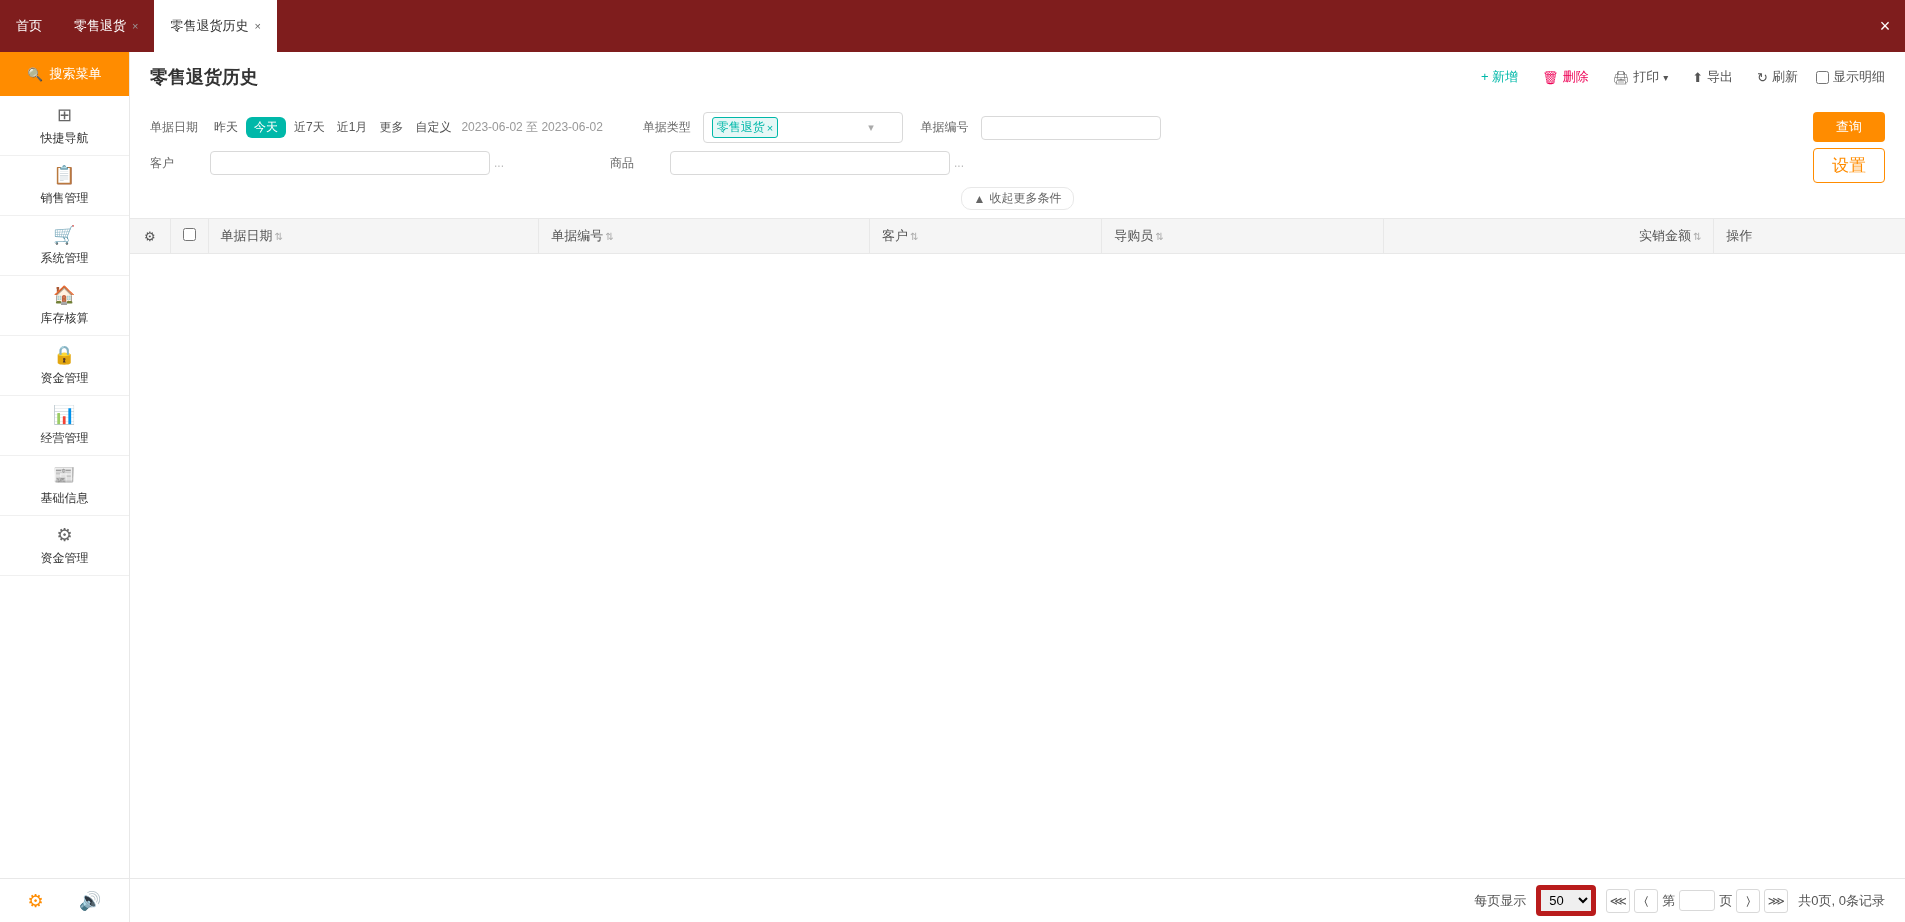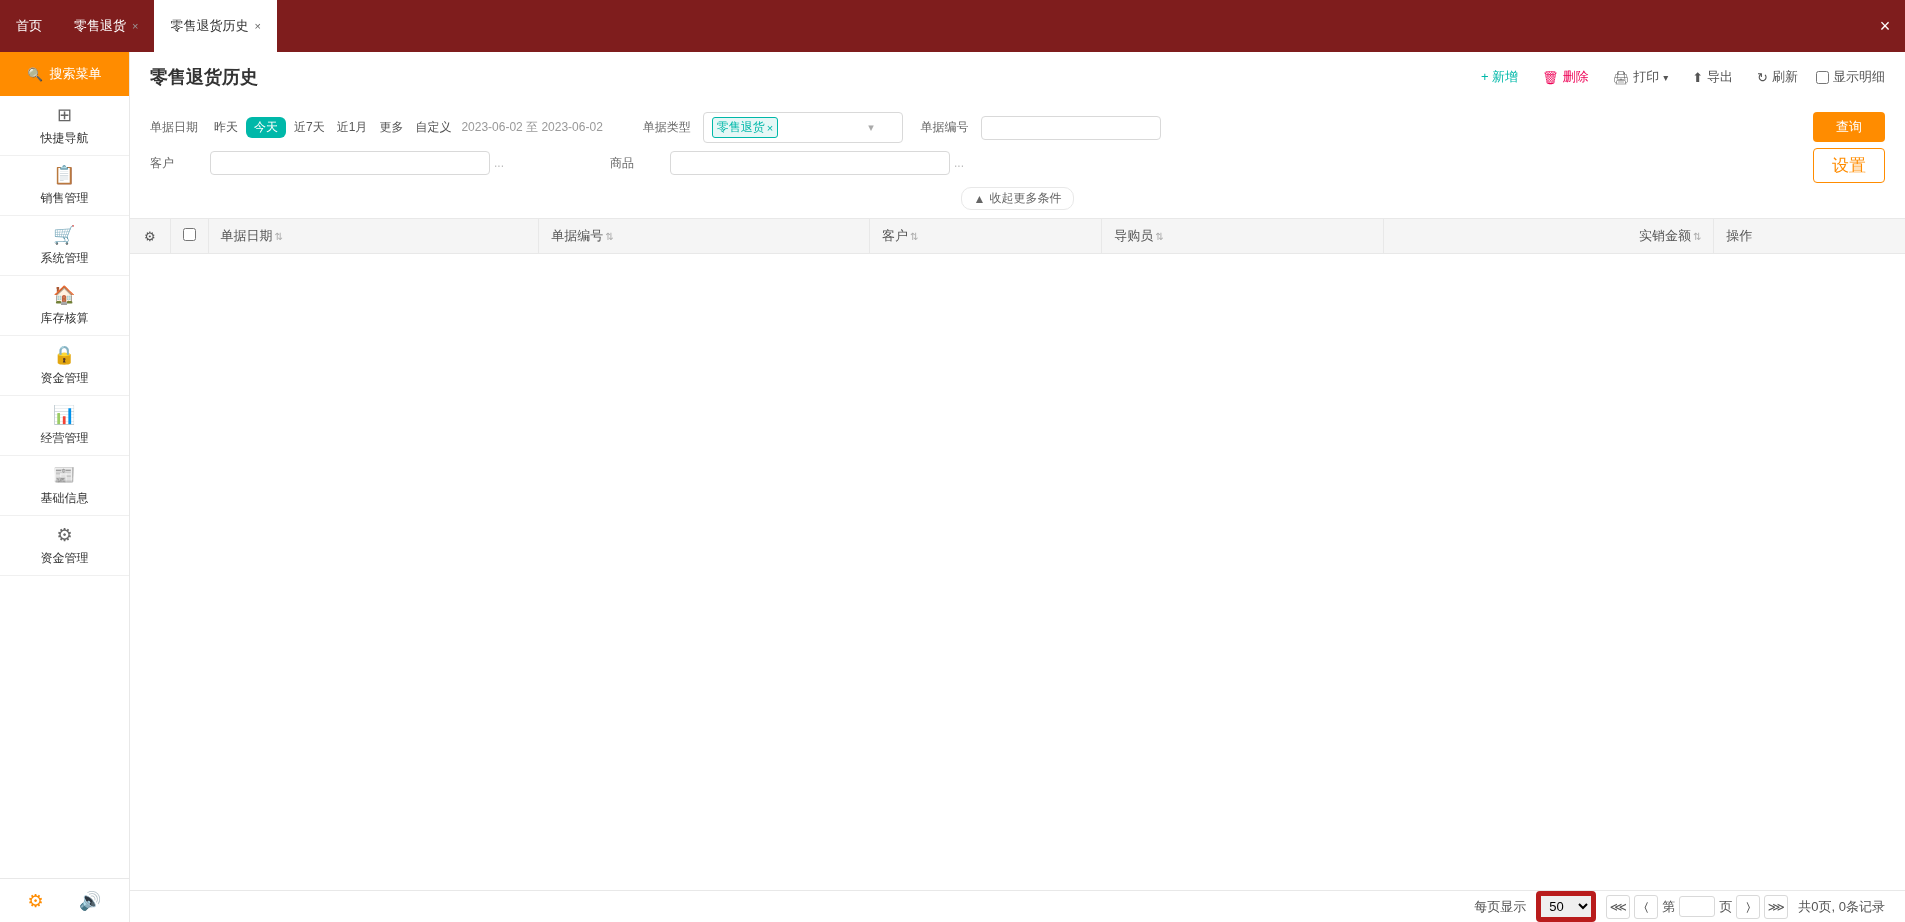--- a/index.html
+++ b/index.html
@@ -339,21 +339,21 @@
     .empty-icon {
       width: 100px;
       height: 100px;
       margin-bottom: 12px;
     }
 
     
     .pagination-bar {
       background: #fff;
       border-top: 1px solid #e8e8e8;
-      height: 32px;
+      height: 44px;
       display: flex;
       align-items: center;
       justify-content: flex-end;
       padding: 0 20px;
       gap: 10px;
       font-size: 13px;
       color: #555;
       flex-shrink: 0;
     }
     .pagination-bar select {

